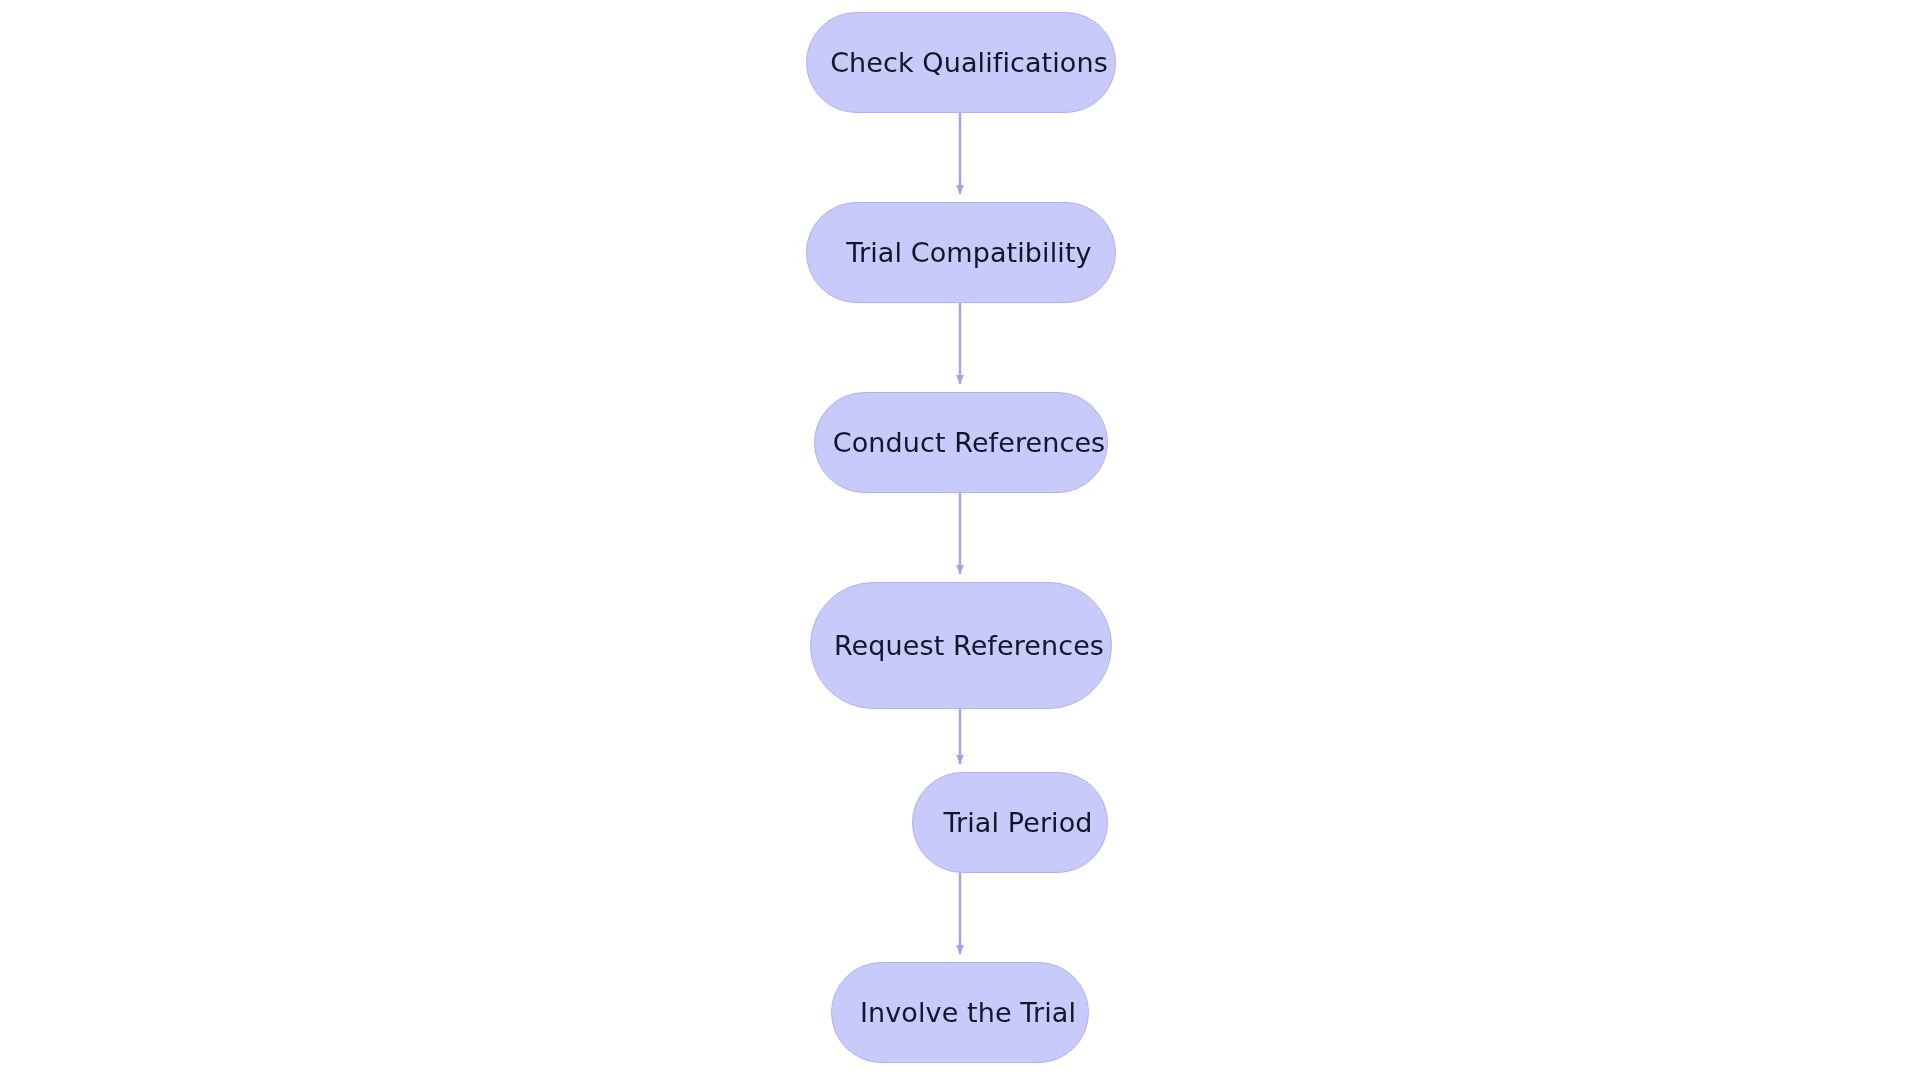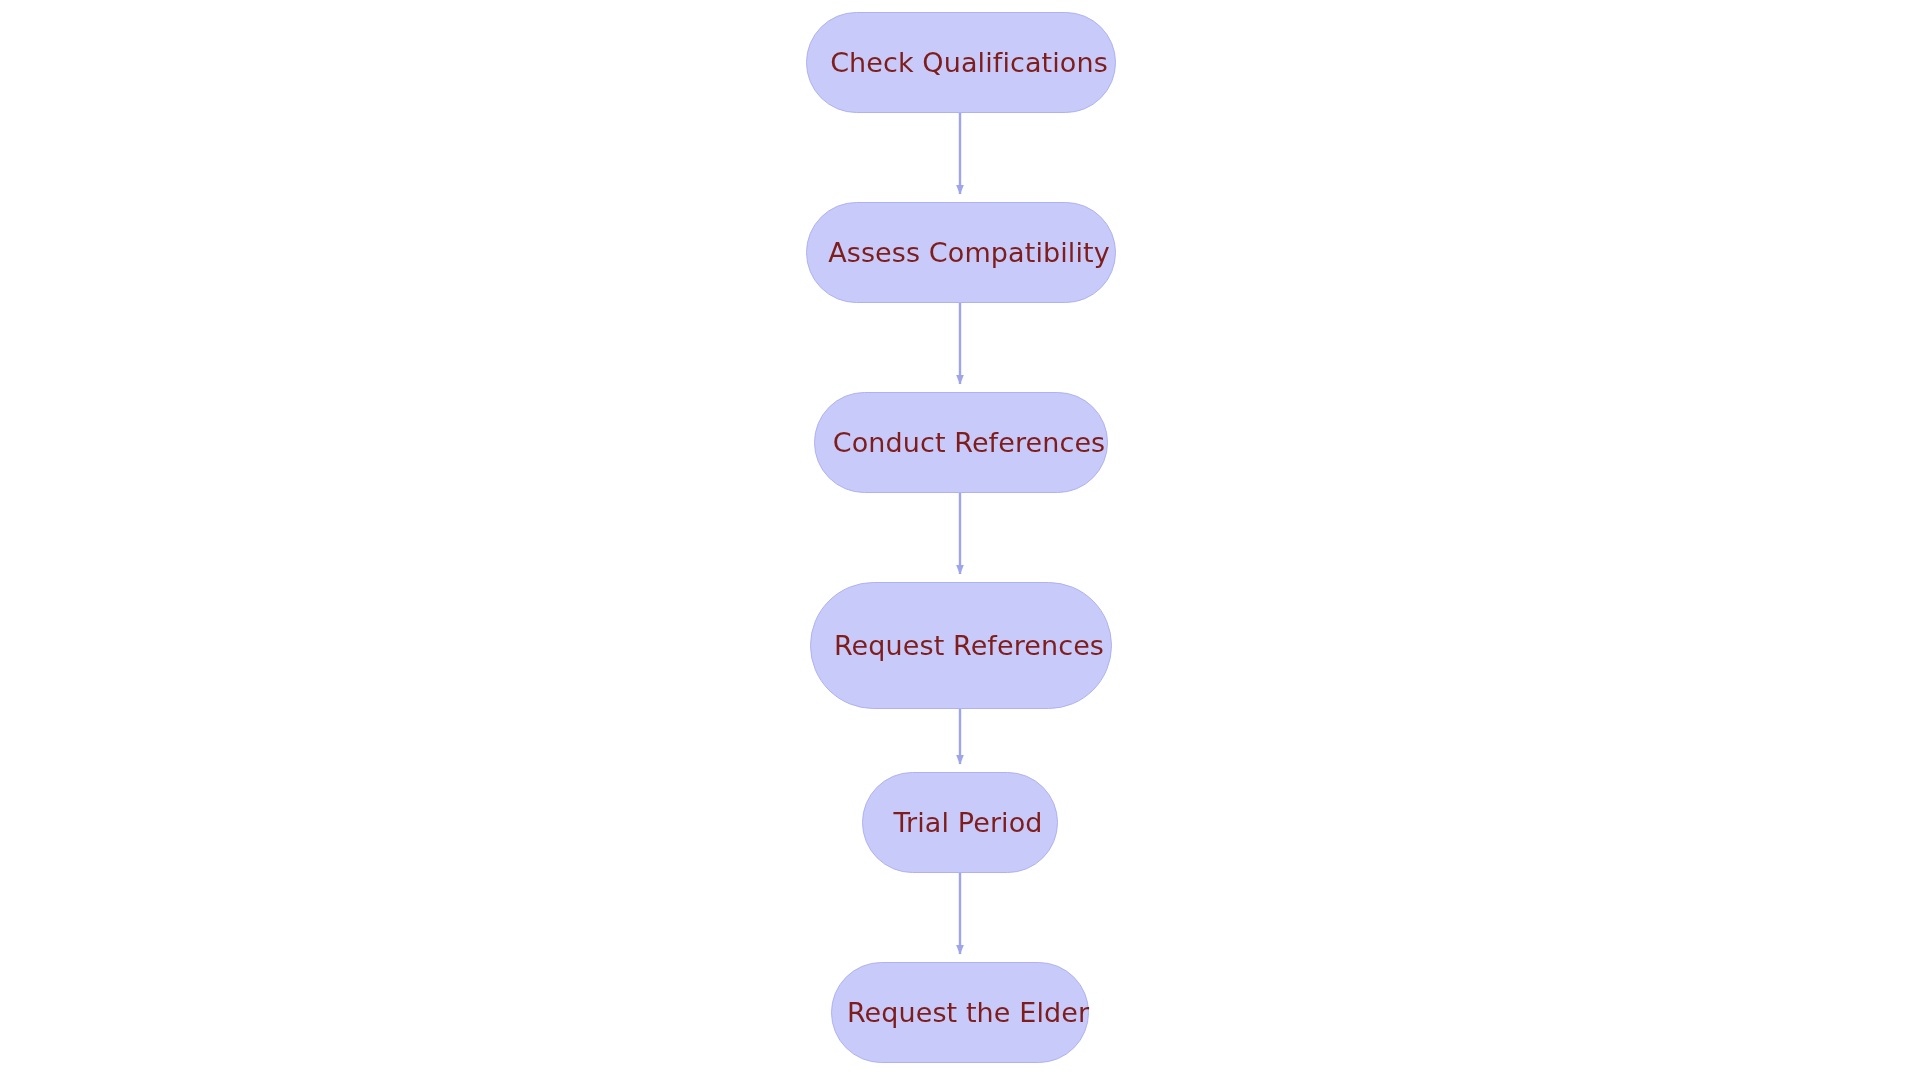--- a/index.html
+++ b/index.html
@@ -43,21 +43,21 @@
     background: #c8cbf9;
     border: 1.6px solid #aeb2f0;
     z-index: 2;
   }
   .node-label {
     font-family: "DejaVu Sans", "Liberation Sans", sans-serif;
     font-size: 27px;
     font-weight: 400;
     letter-spacing: 0.1px;
     line-height: 1;
-    color: #7f1d1d;
+    color: #0f172a;
     white-space: nowrap;
     user-select: none;
     margin-left: 16px;
   }
 </style>
 </head>
 <body>
 
 <div id="flow-canvas">
 
@@ -77,32 +77,32 @@
     <line x1="960" y1="683" x2="960" y2="764" stroke="#9fa5ea" stroke-width="2.4" marker-end="url(#arrowhead)"></line>
 
     <line x1="960" y1="873" x2="960" y2="954" stroke="#9fa5ea" stroke-width="2.4" marker-end="url(#arrowhead)"></line>
   </svg>
 
   <div class="node" style="left:806px; top:12px; width:310px; height:101px;">
     <span class="node-label">Check Qualifications</span>
   </div>
 
   <div class="node" style="left:806px; top:202px; width:310px; height:101px;">
-    <span class="node-label">Assess Compatibility</span>
+    <span class="node-label">Trial Compatibility</span>
   </div>
 
   <div class="node" style="left:814px; top:392px; width:294px; height:101px;">
     <span class="node-label">Conduct References</span>
   </div>
 
   <div class="node" style="left:810px; top:582px; width:302px; height:127px;">
     <span class="node-label">Request References</span>
   </div>
 
-  <div class="node" style="left:862px; top:772px; width:196px; height:101px;text-align:center;">
+  <div class="node" style="left:912px; top:772px; width:196px; height:101px;text-align:center;">
     <span class="node-label">Trial Period</span>
   </div>
 
   <div class="node" style="left:831px; top:962px; width:258px; height:101px;">
-    <span class="node-label">Request the Elder</span>
+    <span class="node-label">Involve the Trial</span>
   </div>
 
 </div>
 
 </body></html>

